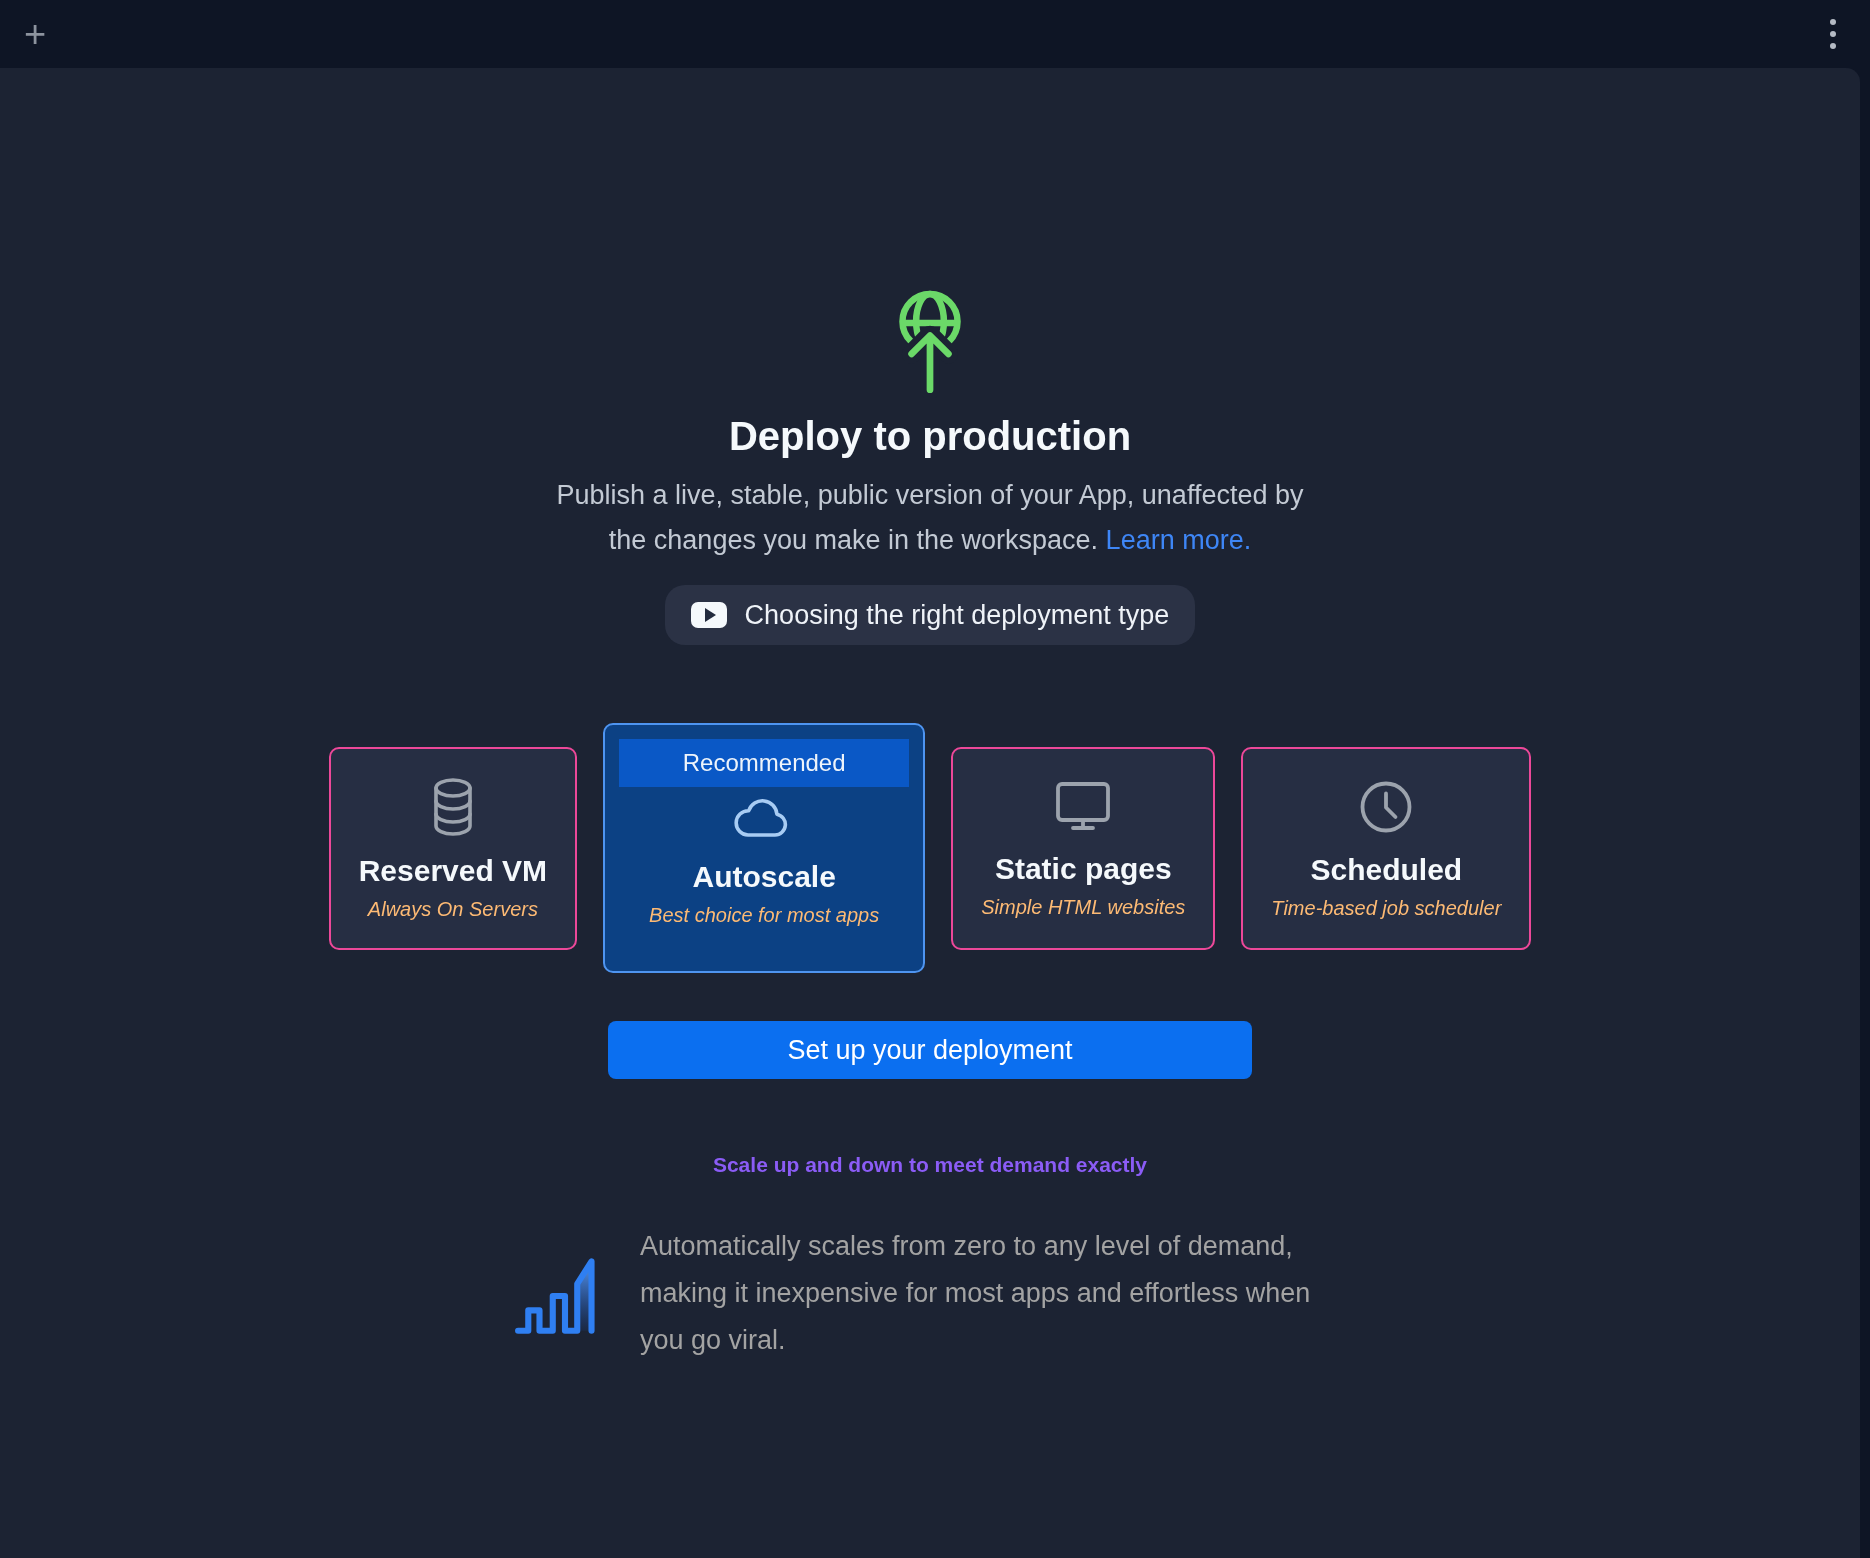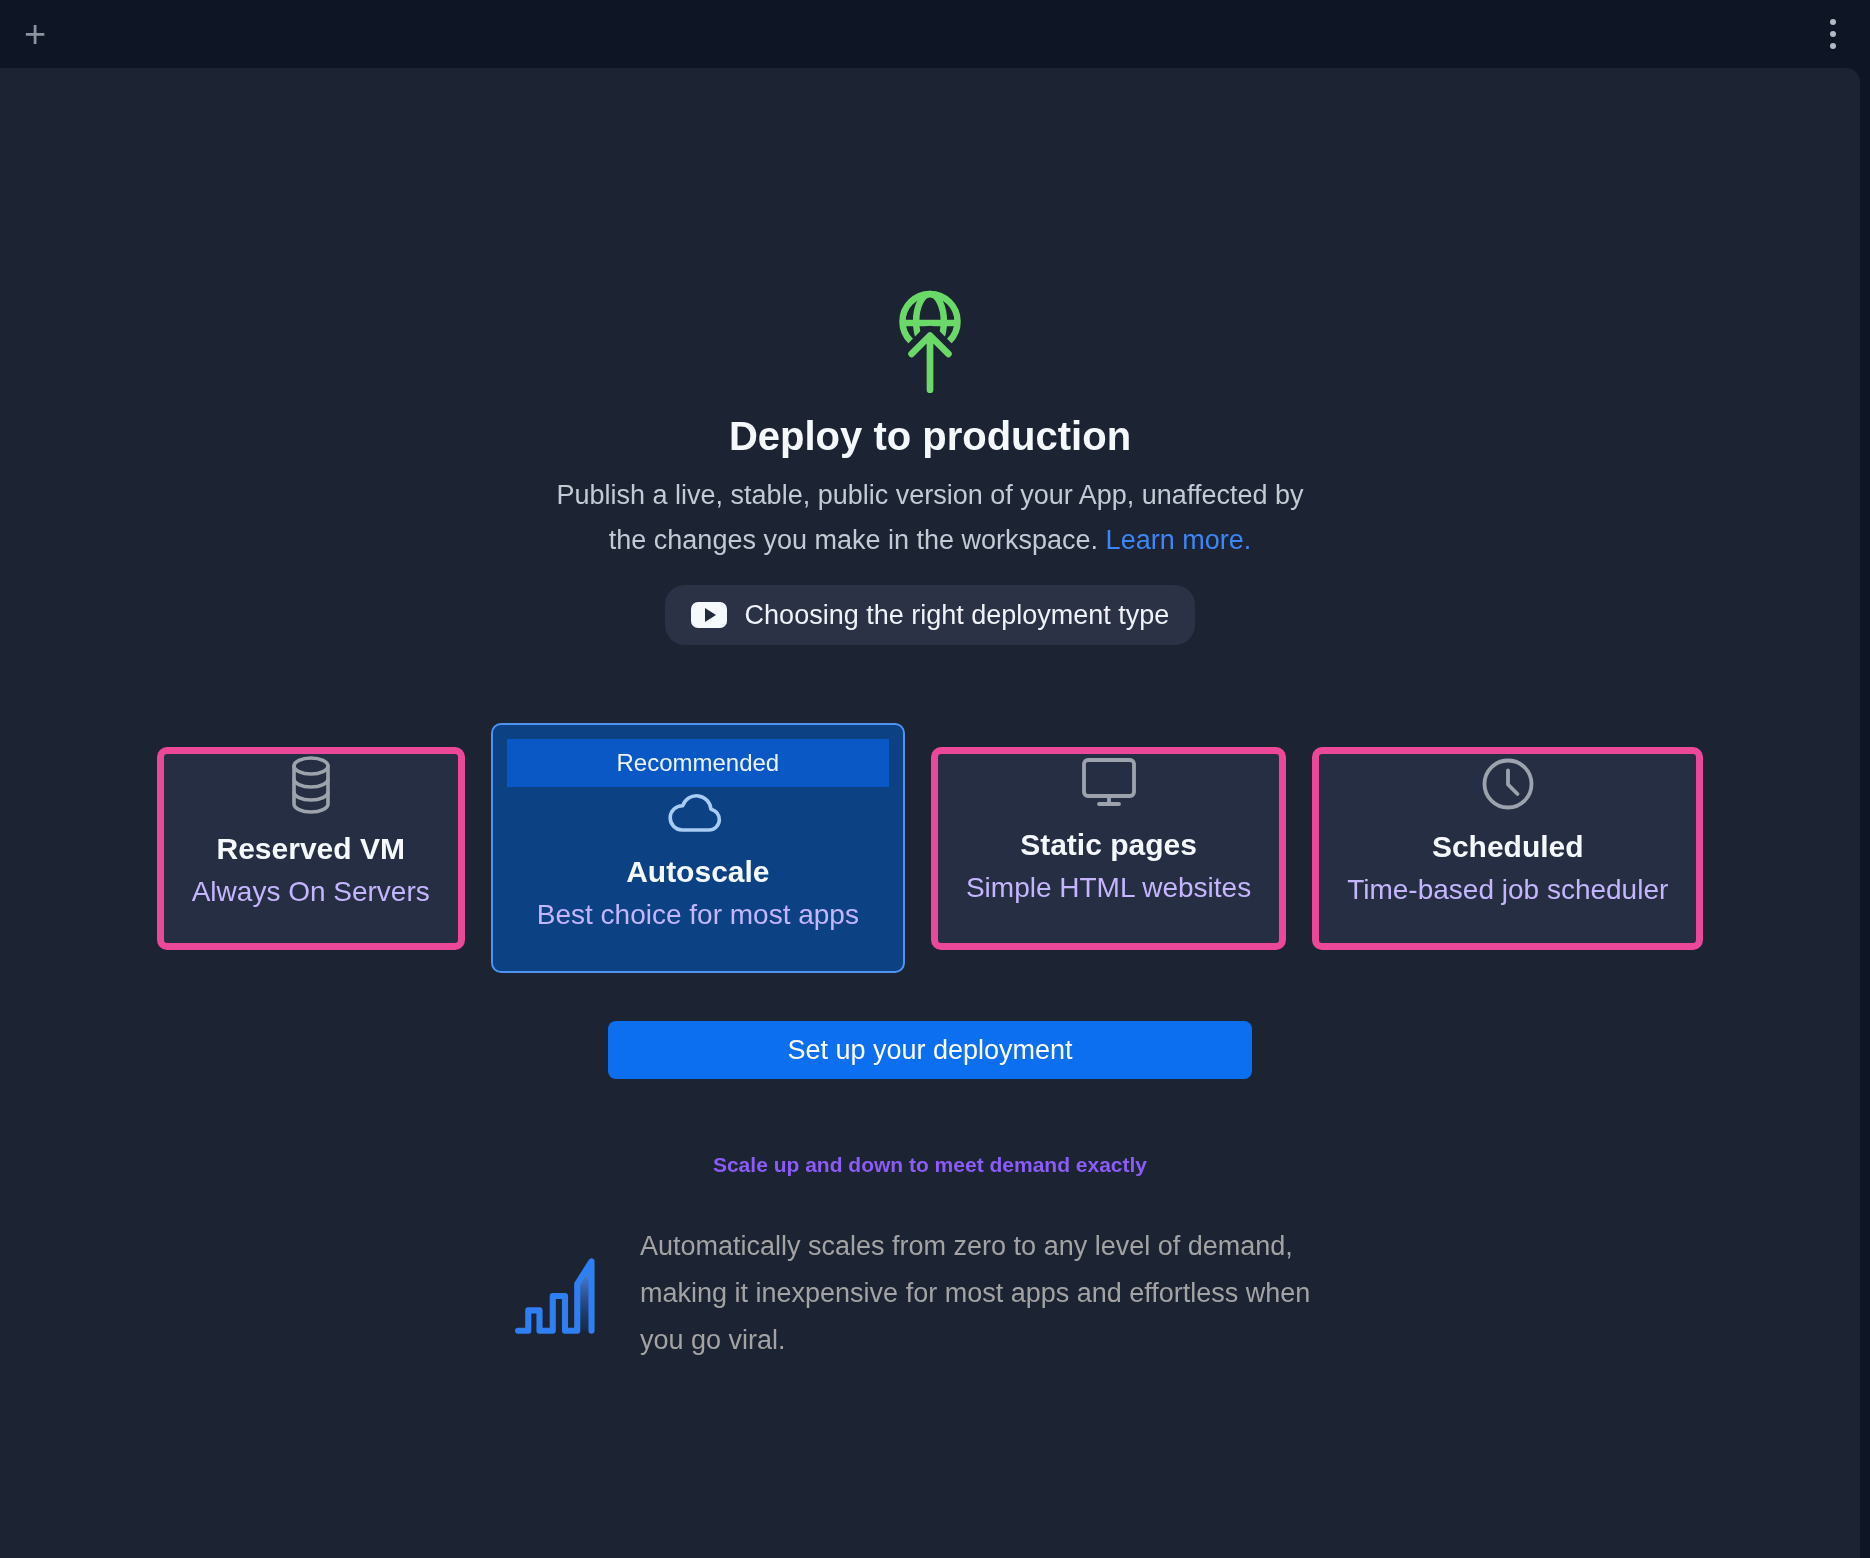--- a/index.html
+++ b/index.html
@@ -50,27 +50,27 @@
   }
   .yt-icon { width:36px; height:26px; background:#F5F9FC; border-radius:7px; position:relative; }
   .yt-icon::after {
     content:""; position:absolute; left:14px; top:6px;
     border-left:11px solid #222B3E; border-top:7px solid transparent; border-bottom:7px solid transparent;
   }
 
   
   .cards { margin-top:68px; display:flex; align-items:center; gap:26px; height:270px; }
   .card {
-    background:#262E43; border:7px solid #ec4899; border-radius:10px; height:203px;
-    display:flex; flex-direction:column; align-items:center; justify-content:flex-start;
+    background:#262E43; border:2px solid #ec4899; border-radius:10px; height:203px;
+    display:flex; flex-direction:column; align-items:center; justify-content:center;
     padding:0 28px; cursor:pointer;
   }
   .card .card-icon { line-height:0; margin-bottom:16px; }
   .card-title { font-size:30px; font-weight:700; color:#F5F9FC; white-space:nowrap; }
-  .card-sub { font-size:28px; color:#c4b5fd; margin-top:10px; white-space:nowrap; }
+  .card-sub { font-size:20px; color:#fdba74; margin-top:10px; white-space:nowrap;font-style:italic; }
 
   .card.autoscale {
     padding:14px; height:250px; min-width:317px; background:#0C4184;
     border:2px solid #4E94F0; justify-content:space-between; overflow:hidden;
   }
   .rec-banner {
     width:100%; height:48px; background:#0A58C6; flex-shrink:0;
     display:flex; align-items:center; justify-content:center;
     font-size:24px; color:#EEF4FB;
   }

